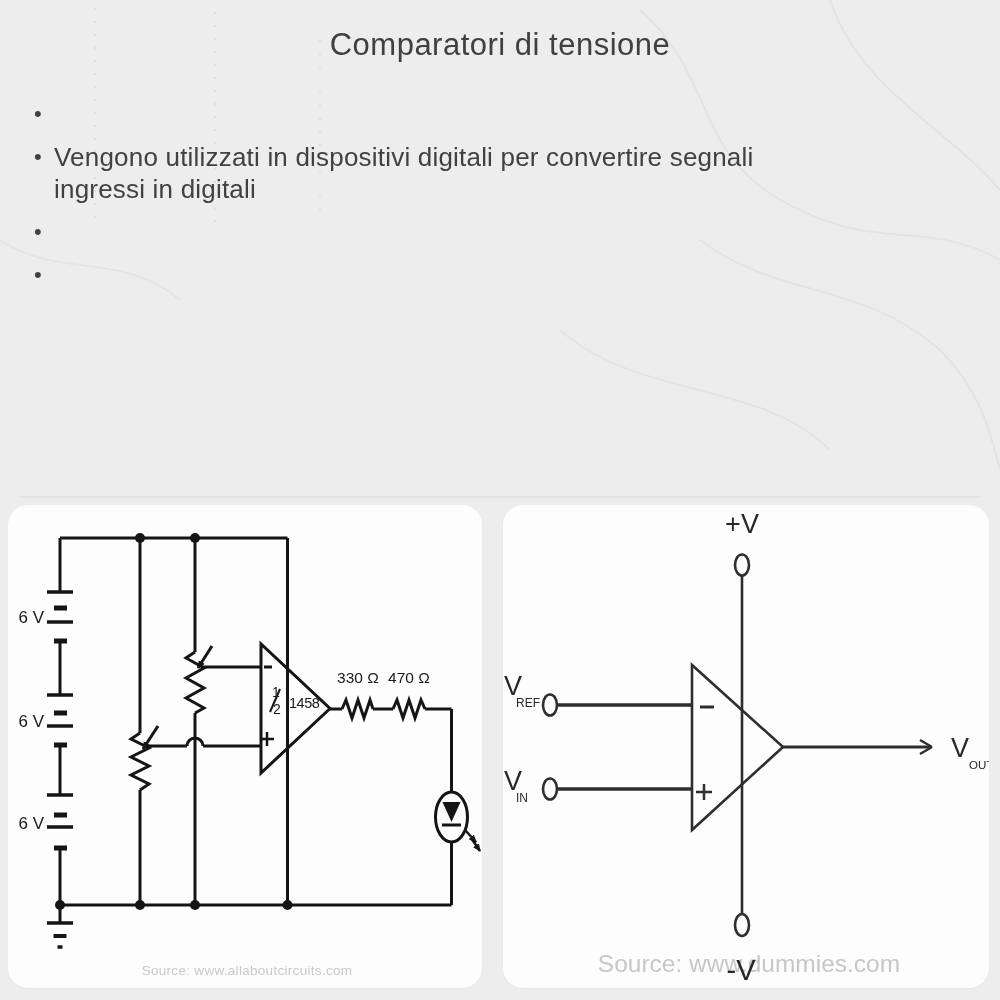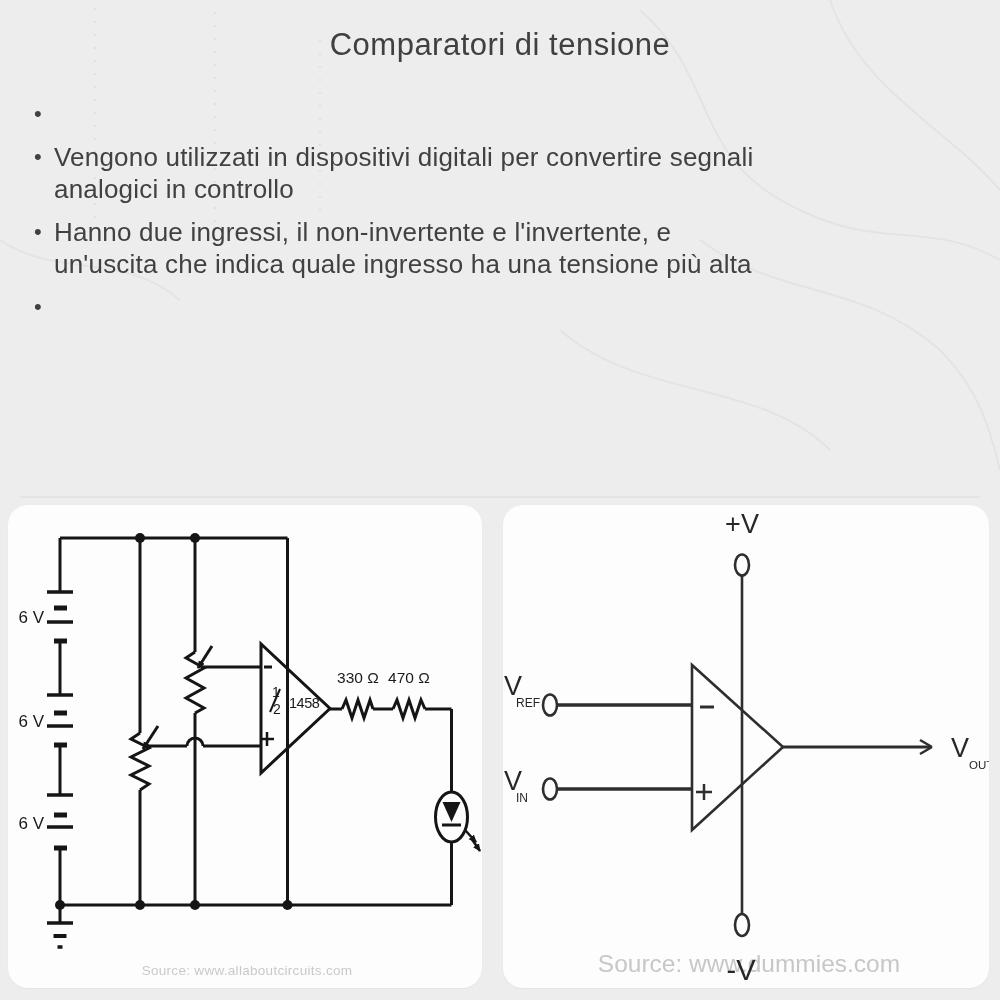--- a/index.html
+++ b/index.html
@@ -62,26 +62,24 @@
 
 <h1 class="page-title">Comparatori di tensione</h1>
 
 <ul class="bullets">
   <li>
     <span class="bullet-marker">•</span>
   </li>
   <li>
     <span class="bullet-marker">•</span>
     <span class="bullet-text">Vengono utilizzati in dispositivi digitali per convertire segnali
-analogici in controllo</span>
-  </li>
-  <li>
-    <span class="bullet-marker">•</span>
-    <span class="bullet-text">Hanno due ingressi, il non-invertente e l'invertente, e
-un'uscita che indica quale ingresso ha una tensione più alta</span>
+ingressi in digitali</span>
+  </li>
+  <li>
+    <span class="bullet-marker">•</span>
   </li>
   <li>
     <span class="bullet-marker">•</span>
   </li>
 </ul>
 
 <div class="cards-shadow"></div>
 
 <div class="card card-left">
   <svg width="474" height="483" viewBox="0 0 474 483">

